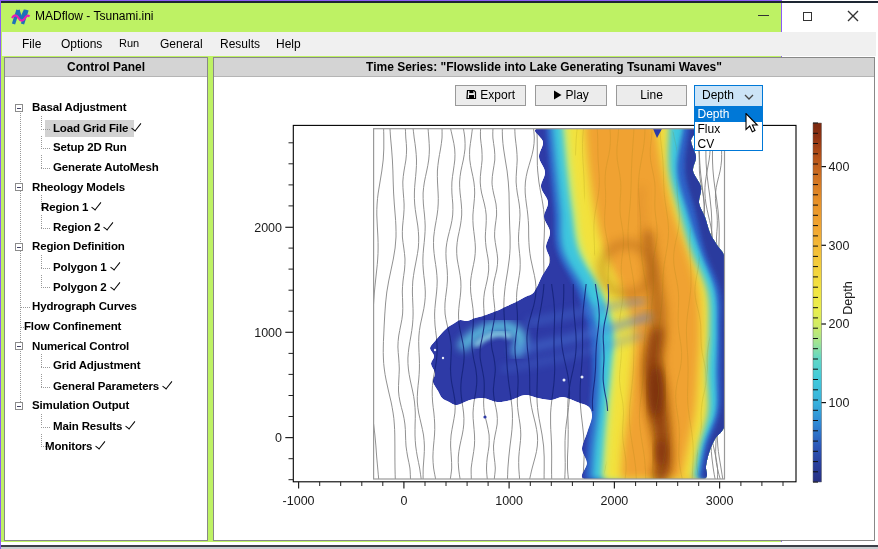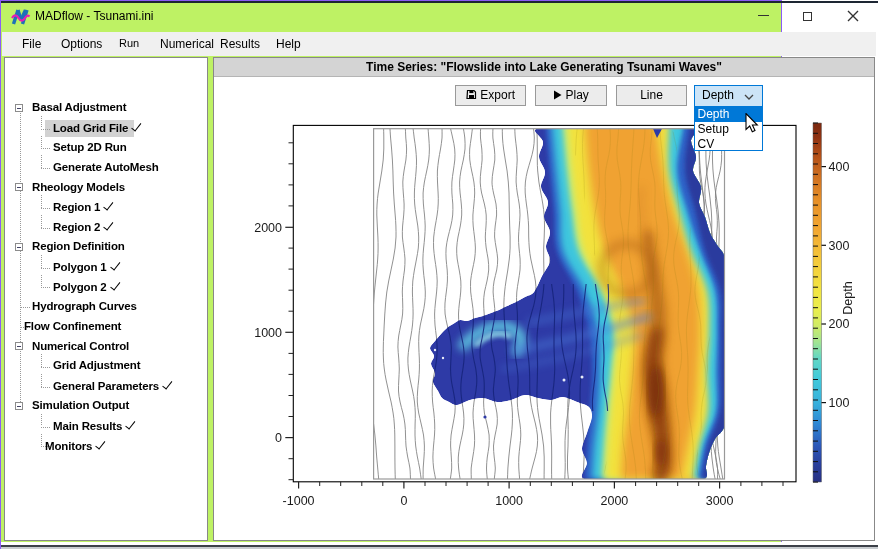--- a/index.html
+++ b/index.html
@@ -30,45 +30,46 @@
  <div style="position:absolute;left:0;top:0;width:878px;height:2px;background:#1d2633"></div>
  <div style="position:absolute;left:802px;top:11px;width:9px;height:9px;border:1.4px solid #333"></div>
  <svg width="12" height="12" style="position:absolute;left:846px;top:9px">
       <path d="M1 1 L11 11 M11 1 L1 11" stroke="#333" stroke-width="1.4"></path>
     </svg>
 
  <div style="position:absolute;left:1px;top:31px;width:874px;height:24px;background:#f0f0f0"></div>
  <div style="position:absolute;top:36px;font-size:12px;color:#000;left:21px">File</div>
  <div style="position:absolute;top:36px;font-size:12px;color:#000;left:60px">Options</div>
  <div style="position:absolute;top:36px;font-size:11px;color:#000;left:118px">Run</div>
- <div style="position:absolute;top:36px;font-size:12px;color:#000;left:159px">Numerical</div>
+ <div style="position:absolute;top:36px;font-size:12px;color:#000;left:159px">General</div>
  <div style="position:absolute;top:36px;font-size:12px;color:#000;left:219px">Results</div>
  <div style="position:absolute;top:36px;font-size:12px;color:#000;left:275px">Help</div>
 
  <div style="position:absolute;left:3px;top:56px;width:204px;height:484px;border:1px solid #888;background:#fff"></div>
  <div style="position:absolute;left:212px;top:56px;width:662px;height:484px;border:1px solid #888;background:#fff"></div>
+ <div class="hdr" style="left:4px;top:57px;width:202px;height:19px">Control Panel</div>
  <div class="hdr" style="left:213px;top:57px;width:660px;height:19px">Time Series: "Flowslide into Lake Generating Tsunami Waves"</div>
  <div class="dot-v" style="left:19px;top:108px;height:298px"></div>
     <div class="exp" style="left:14px;top:102.6px"></div>
     <div class="trow" style="left:31px;top:100.1px">Basal Adjustment</div>
     <div style="position:absolute;left:44px;top:118.8px;width:89px;height:17.5px;background:#d2d2d2"></div>
     <div class="dot-h" style="left:40px;top:127.5px;width:10px"></div>
     <div class="dot-v" style="left:40px;top:114.6px;height:12.9px"></div>
     <div class="trow" style="left:52px;top:120.0px">Load Grid File<span class="check"></span></div>
     <div class="dot-h" style="left:40px;top:147.3px;width:10px"></div>
     <div class="dot-v" style="left:40px;top:134.5px;height:12.9px"></div>
     <div class="trow" style="left:52px;top:139.8px">Setup 2D Run</div>
     <div class="dot-h" style="left:40px;top:167.2px;width:10px"></div>
     <div class="dot-v" style="left:40px;top:154.3px;height:12.9px"></div>
     <div class="trow" style="left:52px;top:159.7px">Generate AutoMesh</div>
     <div class="exp" style="left:14px;top:182.1px"></div>
     <div class="trow" style="left:31px;top:179.6px">Rheology Models</div>
     <div class="dot-h" style="left:40px;top:206.9px;width:10px"></div>
     <div class="dot-v" style="left:40px;top:194.1px;height:12.9px"></div>
-    <div class="trow" style="left:52px;top:199.4px">Region 1<span class="check"></span></div>
+    <div class="trow" style="left:40px;top:199.4px">Region 1<span class="check"></span></div>
     <div class="dot-h" style="left:40px;top:226.8px;width:10px"></div>
     <div class="dot-v" style="left:40px;top:213.9px;height:12.9px"></div>
     <div class="trow" style="left:52px;top:219.3px">Region 2<span class="check"></span></div>
     <div class="exp" style="left:14px;top:241.7px"></div>
     <div class="trow" style="left:31px;top:239.2px">Region Definition</div>
     <div class="dot-h" style="left:40px;top:266.6px;width:10px"></div>
     <div class="dot-v" style="left:40px;top:253.7px;height:12.9px"></div>
     <div class="trow" style="left:52px;top:259.1px">Polygon 1<span class="check"></span></div>
     <div class="dot-h" style="left:40px;top:286.4px;width:10px"></div>
     <div class="dot-v" style="left:40px;top:273.6px;height:12.9px"></div>
@@ -397,21 +398,21 @@
         <path d="M1 0.5 L8.5 5 L1 9.5 Z" fill="#000"></path>
       </svg> Play</div>
  <div class="btn" style="left:615px;top:84px;width:71px;height:21px">Line</div>
  <div style="position:absolute;left:693px;top:84px;width:69px;height:21.5px;background:#cce4f7;border:1px solid #0078d7;font-size:12px;line-height:19.5px;color:#000;padding-left:7px">Depth
    <svg width="10" height="6" style="position:absolute;right:8px;top:8px">
         <path d="M1 1 L5 5 L9 1" fill="none" stroke="#444" stroke-width="1.3"></path>
       </svg></div>
 
  <div style="position:absolute;left:692.5px;top:105px;width:69px;height:45px;background:#fff;border:1px solid #0078d7;font-size:12px;z-index:5">
    <div style="height:15px;background:#0078d7;color:#fff;line-height:15px;padding-left:3px">Depth</div>
-   <div style="height:15px;line-height:15px;padding-left:3px">Setup</div>
+   <div style="height:15px;line-height:15px;padding-left:3px">Flux</div>
    <div style="height:15px;line-height:15px;padding-left:3px">CV</div>
  </div>
  <svg width="16" height="22" style="position:absolute;left:744px;top:112px;z-index:6">
       <path d="M1 0.5 L1 16.5 L4.7 13 L7.3 18.7 L10 17.5 L7.4 12 L12.3 12 Z" fill="#fff" stroke="#000" stroke-width="1.1"></path>
     </svg>
 
  <div style="position:absolute;left:0;top:541px;width:878px;height:8px;background:#fff"></div>
  <div style="position:absolute;left:0;top:544px;width:878px;height:1.5px;background:#3c4048"></div>
  <div style="position:absolute;left:0;top:546px;width:878px;height:3px;background:#c8ccd0"></div>
 </div>

